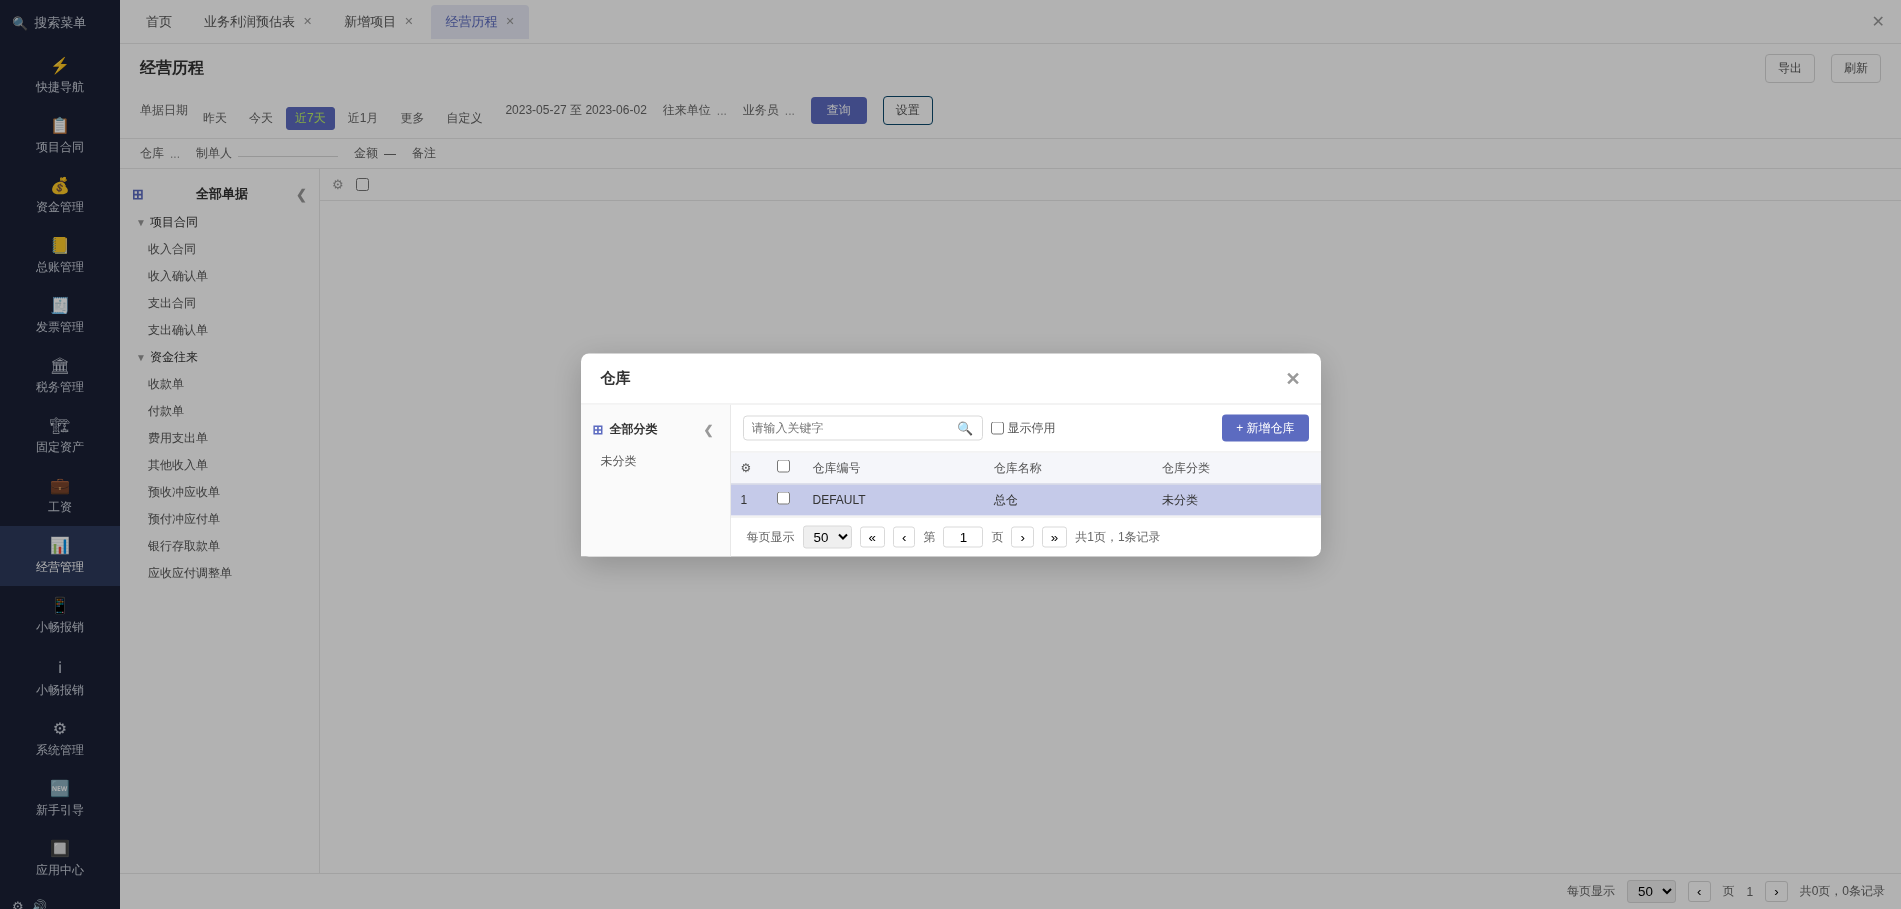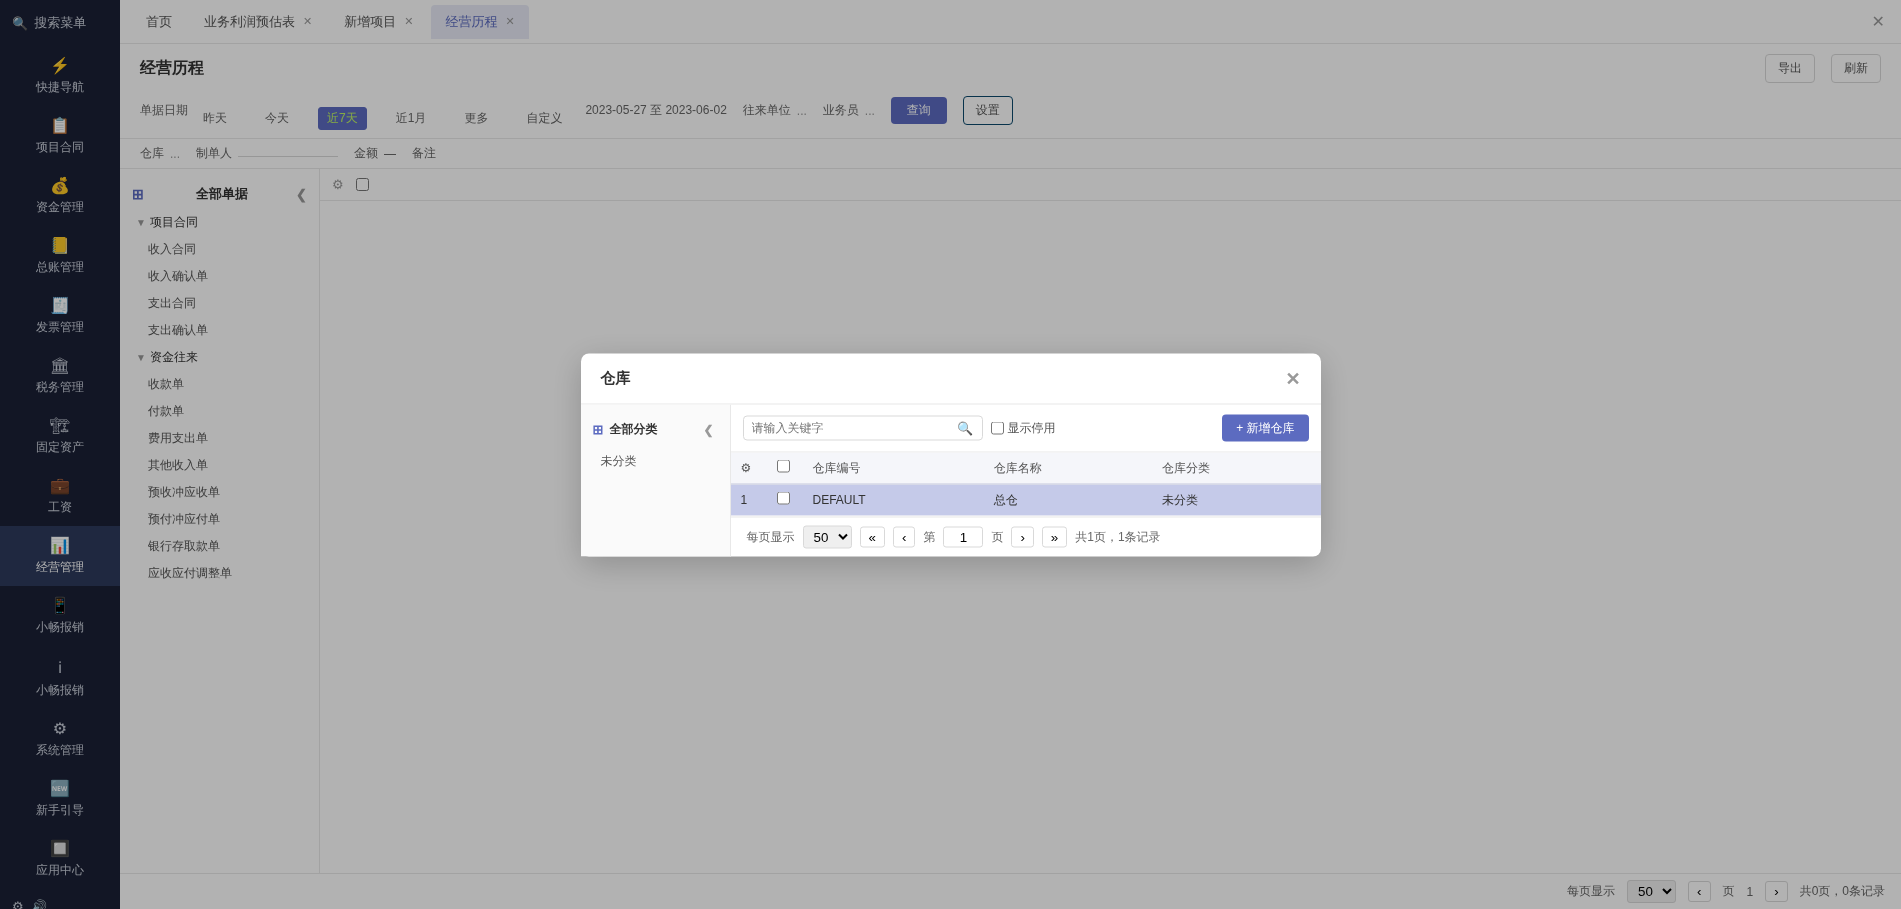--- a/index.html
+++ b/index.html
@@ -57,21 +57,21 @@
     .btn-export { background: #fff; border: 1px solid #d9d9d9; color: #555; padding: 5px 12px; border-radius: 4px; cursor: pointer; font-size: 12px; }
     .btn-refresh { background: #fff; border: 1px solid #d9d9d9; color: #555; padding: 5px 12px; border-radius: 4px; cursor: pointer; font-size: 12px; }
 
     
     .filter-row {
       display: flex; align-items: center; gap: 16px; flex-wrap: wrap;
       padding-bottom: 8px;
     }
     .filter-item { display: flex; align-items: center; gap: 6px; font-size: 12px; color: #555; }
     .filter-label { white-space: nowrap; color: #666; }
-    .date-btns { display: flex; gap: 20px; margin-top: 16px; }
+    .date-btns { display: flex; gap: 4px; margin-top: 16px; }
     .date-btn { padding: 2px 8px; border-radius: 3px; border: 1px solid transparent; cursor: pointer; font-size: 12px; color: #666; background: transparent; }
     .date-btn.active { background: #5c6bc0; color: #bef264; border-color: #5c6bc0; }
     .date-range { color: #666; font-size: 12px; margin-left: 8px; }
     .filter-dots { color: #999; cursor: pointer; }
     .btn-query { background: #5c6bc0; color: #fff; border: none; padding: 5px 16px; border-radius: 4px; cursor: pointer; font-size: 12px; }
     .btn-settings { background: #fff; border: 1px solid #0c4a6e; color: #555; padding: 5px 12px; border-radius: 4px; cursor: pointer; font-size: 12px; }
 
     
     .filter-row2 {
       display: flex; align-items: center; gap: 16px;

